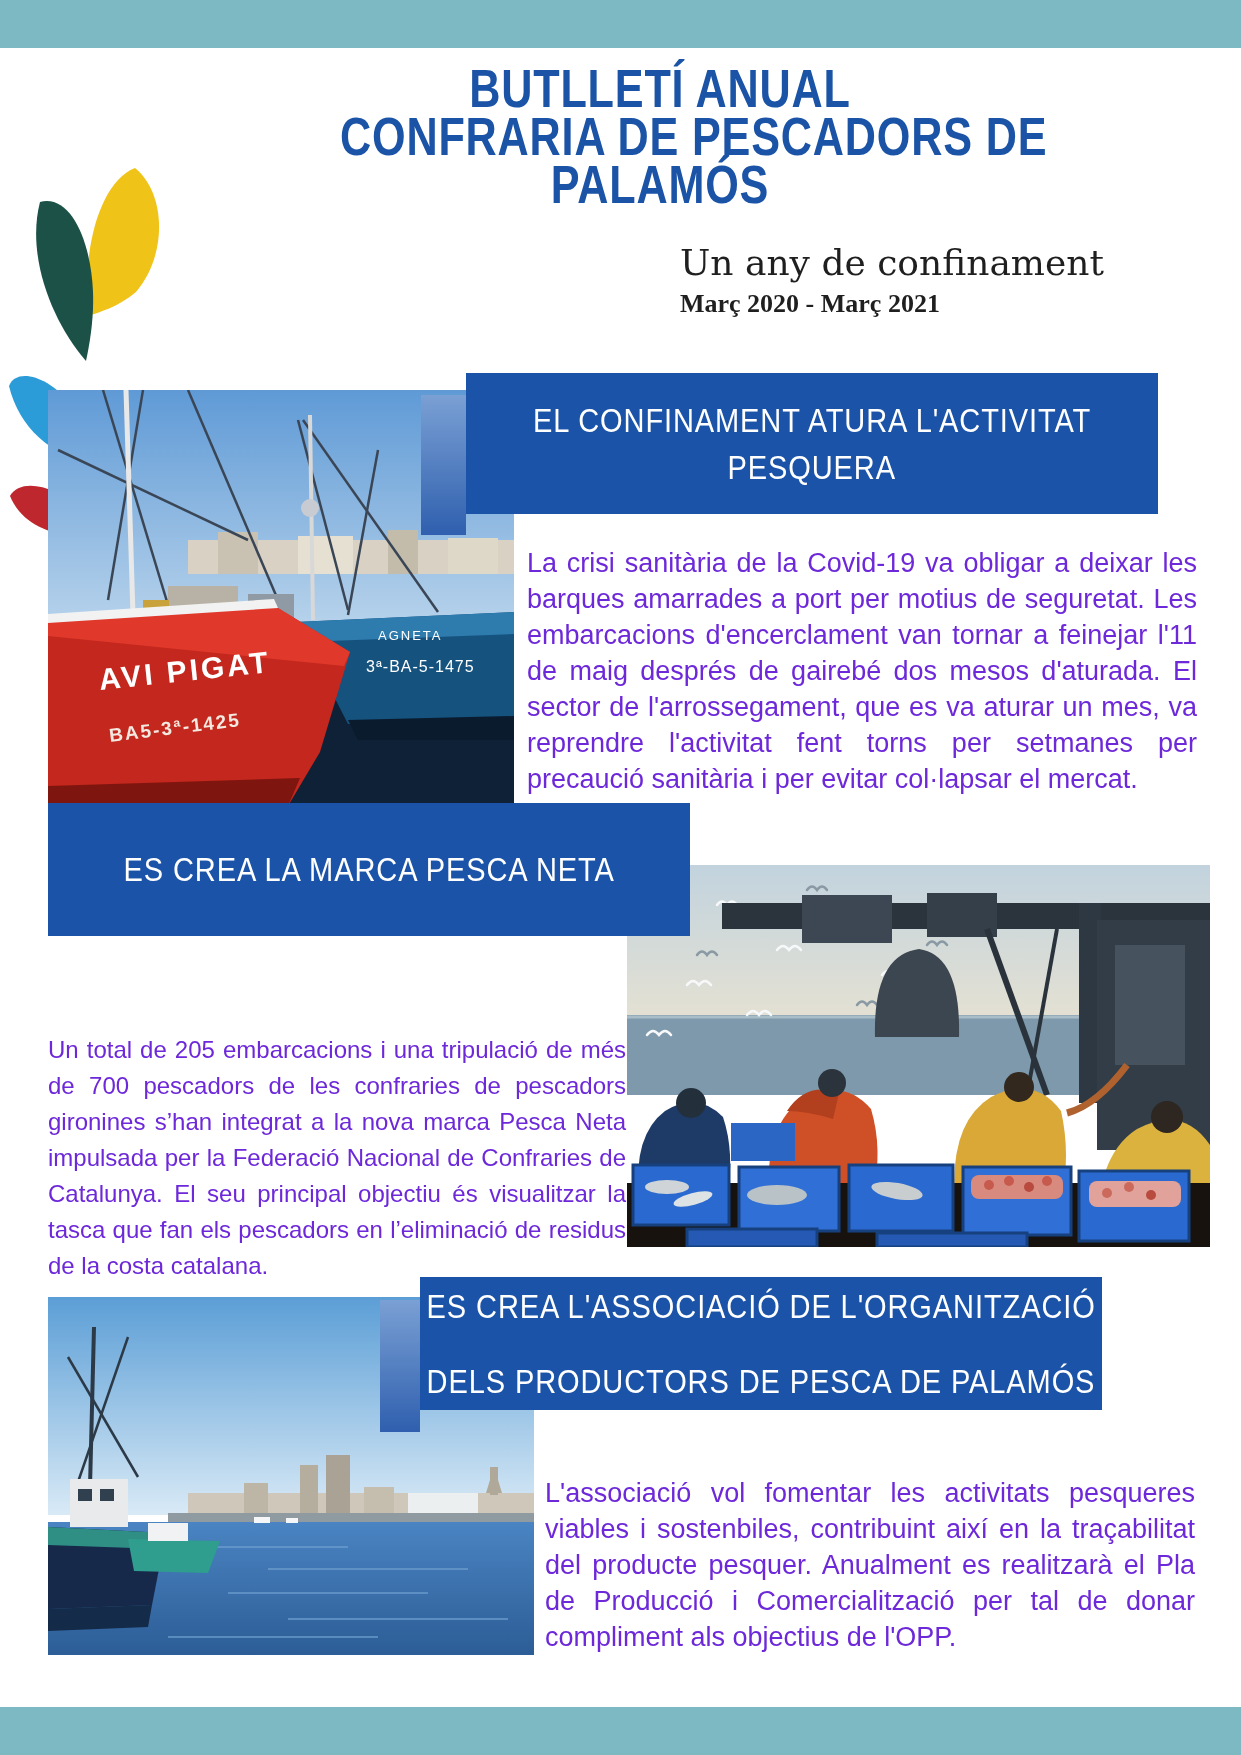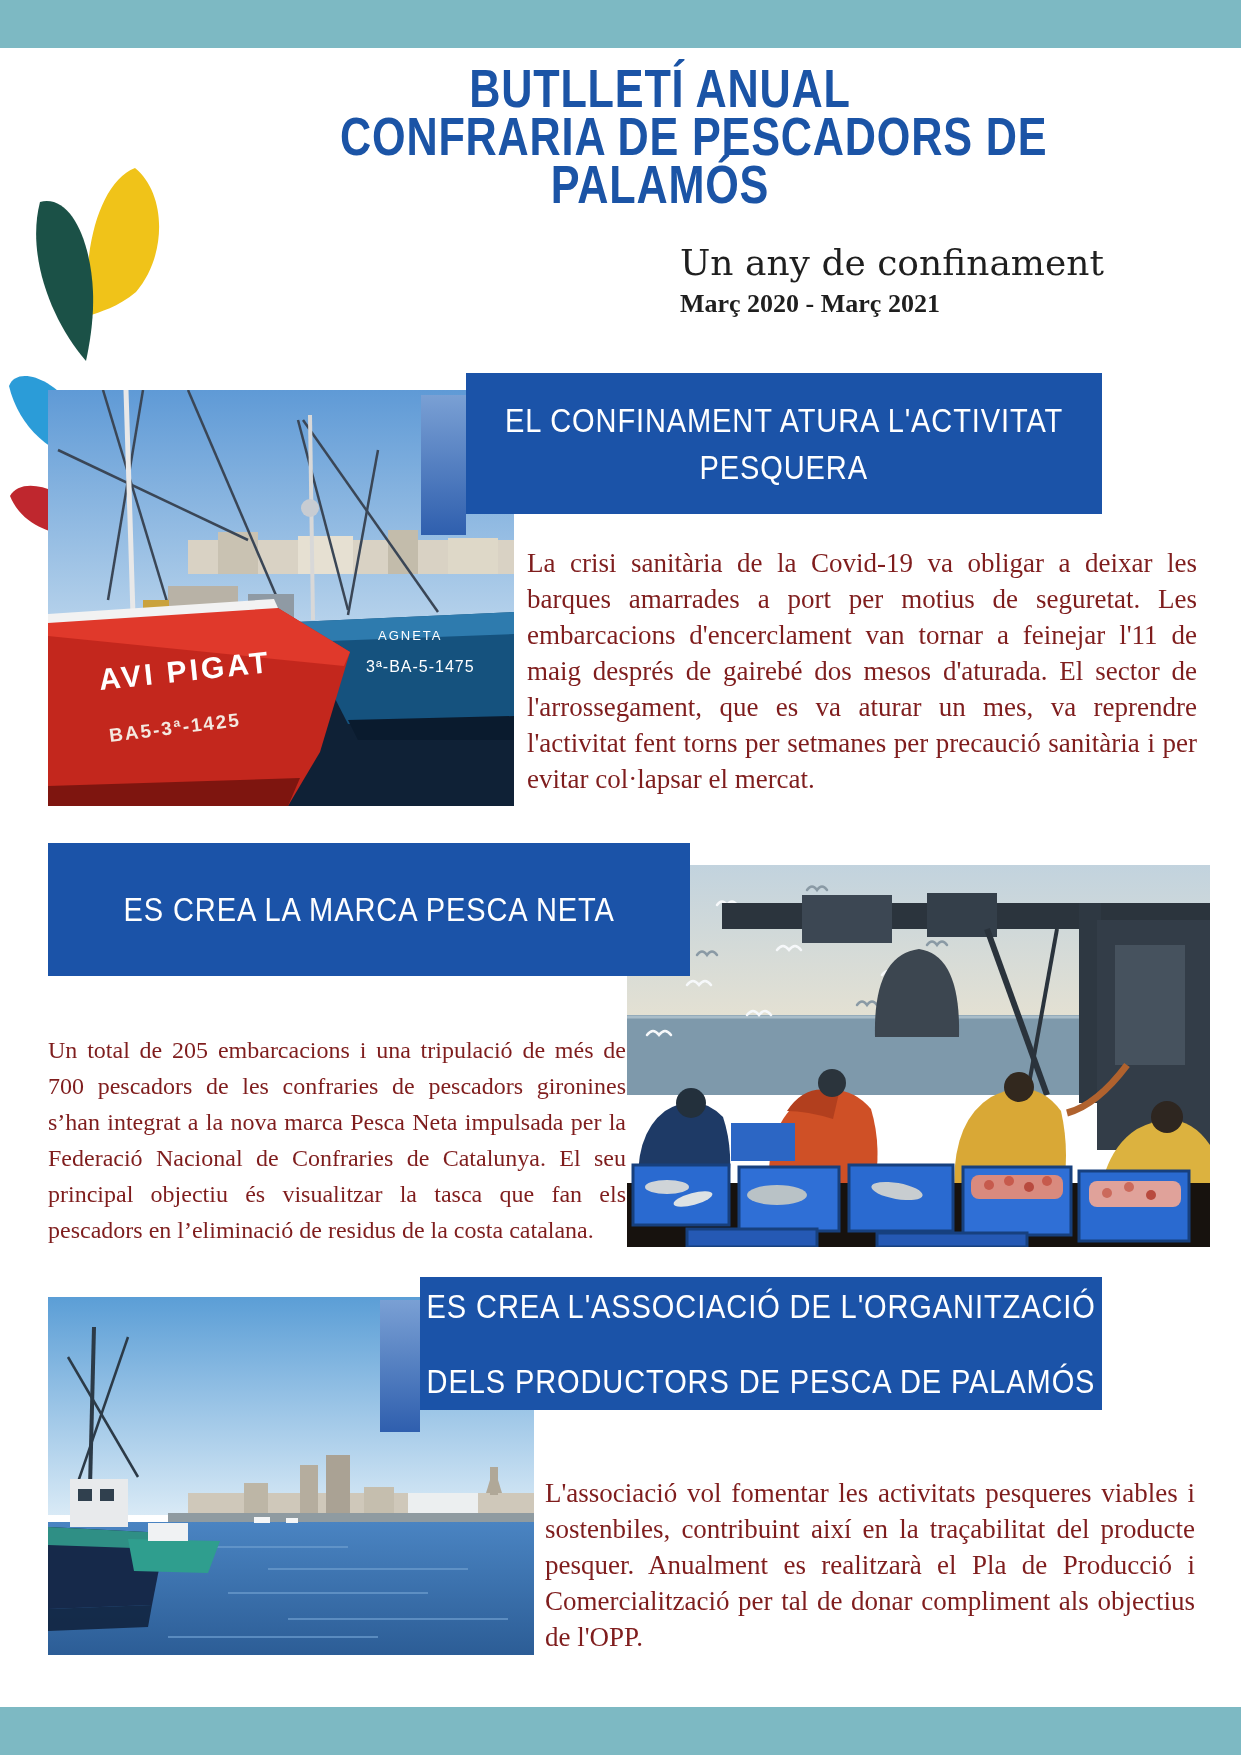--- a/index.html
+++ b/index.html
@@ -21,27 +21,27 @@
   .subtitle{position:absolute;left:680px;top:241px;width:520px;color:#1f1f1f;}
   .subtitle .main{font-family:"DejaVu Serif",serif;font-size:36px;line-height:44px;}
   .subtitle .dates{font-family:Liberation Serif, serif;font-size:26px;font-weight:bold;margin-top:4px;}
 
   .banner{position:absolute;background:#1b53a8;color:#ffffff;display:flex;flex-direction:column;
           justify-content:center;align-items:center;z-index:3;}
   .banner .bline{display:block;font-size:33px;line-height:47px;letter-spacing:1px;white-space:nowrap;
                  transform:scaleX(0.88);transform-origin:center;}
   .banner-shadow{position:absolute;z-index:2;background:linear-gradient(180deg,#7aa0d4 0%,#2f5fae 100%);}
 
-  .banner1{left:466px;top:373px;width:636px;height:141px;}
+  .banner1{left:466px;top:373px;width:692px;height:141px;}
   .shadow1{left:421px;top:395px;width:45px;height:140px;}
-  .banner2{left:48px;top:843px;width:642px;height:133px;}
+  .banner2{left:48px;top:803px;width:642px;height:133px;}
   .banner3{left:420px;top:1277px;width:682px;height:133px;gap:28px;}
   .shadow3{left:380px;top:1300px;width:40px;height:132px;}
 
-  .para{position:absolute;font-family:Liberation Serif, serif;color:#7f1d1d;text-align:justify;}
+  .para{position:absolute;font-family:Liberation Sans, sans-serif;color:#6d28d9;text-align:justify;}
   .para1{left:527px;top:518px;width:670px;font-size:27px;line-height:36px;}
   .para2{left:48px;top:1008px;width:578px;font-size:24px;line-height:36px;}
   .para3{left:545px;top:1448px;width:650px;font-size:27px;line-height:36px;}
 
   .photo{position:absolute;z-index:1;display:block;}
   .photo1{left:48px;top:390px;}
   .photo2{left:627px;top:865px;}
   .photo3{left:48px;top:1297px;}
 </style>
 </head>

